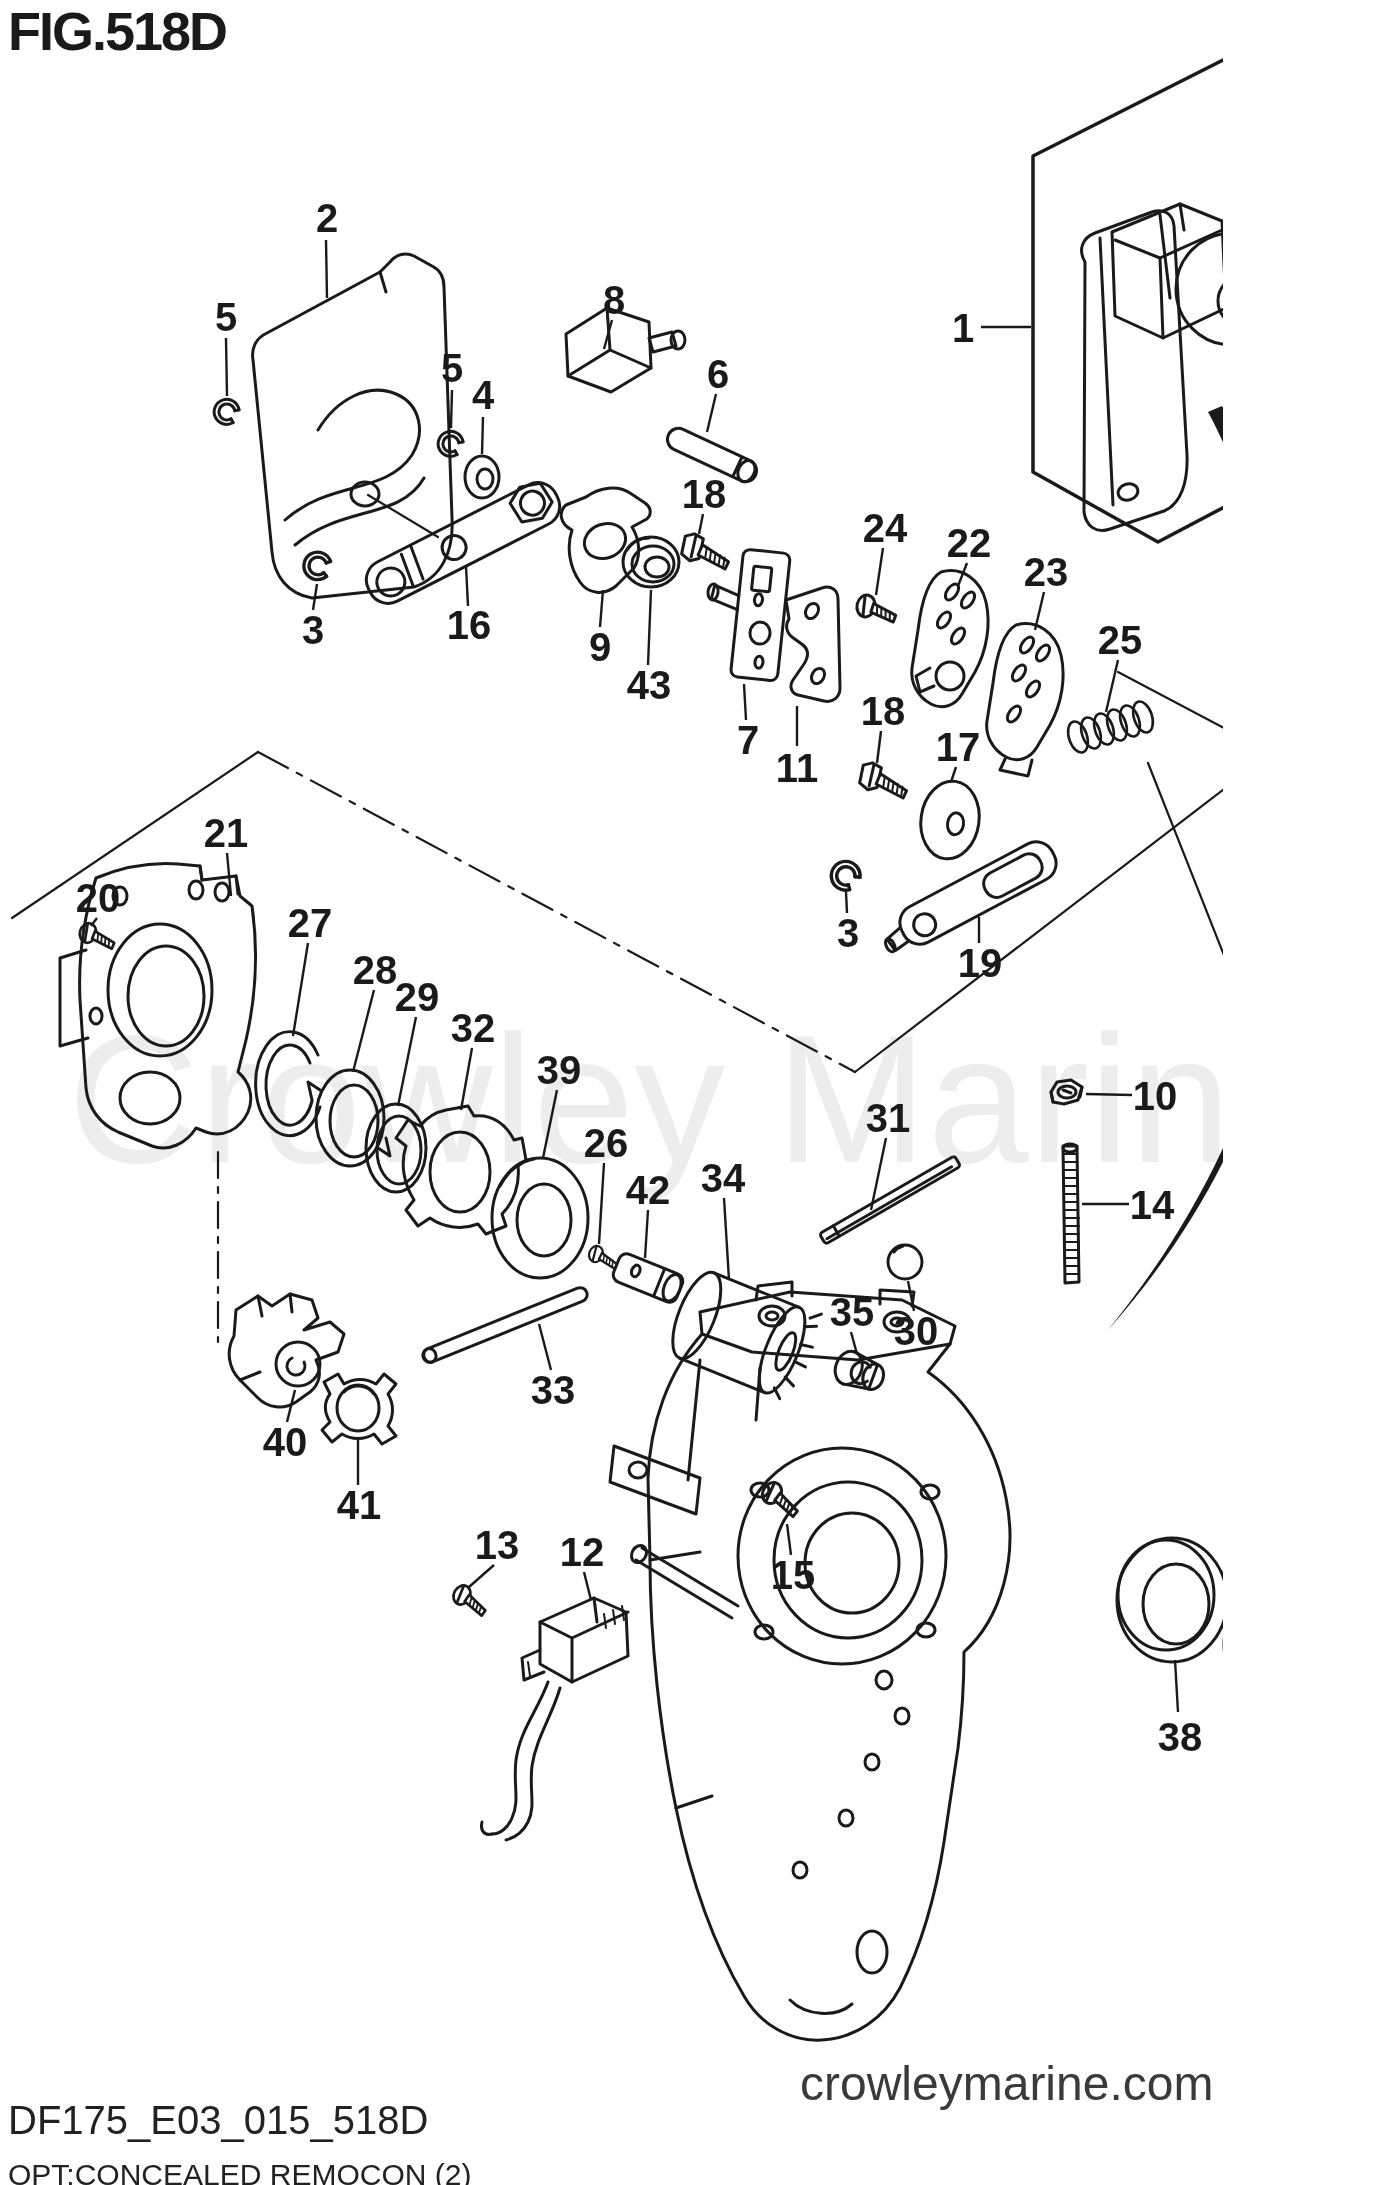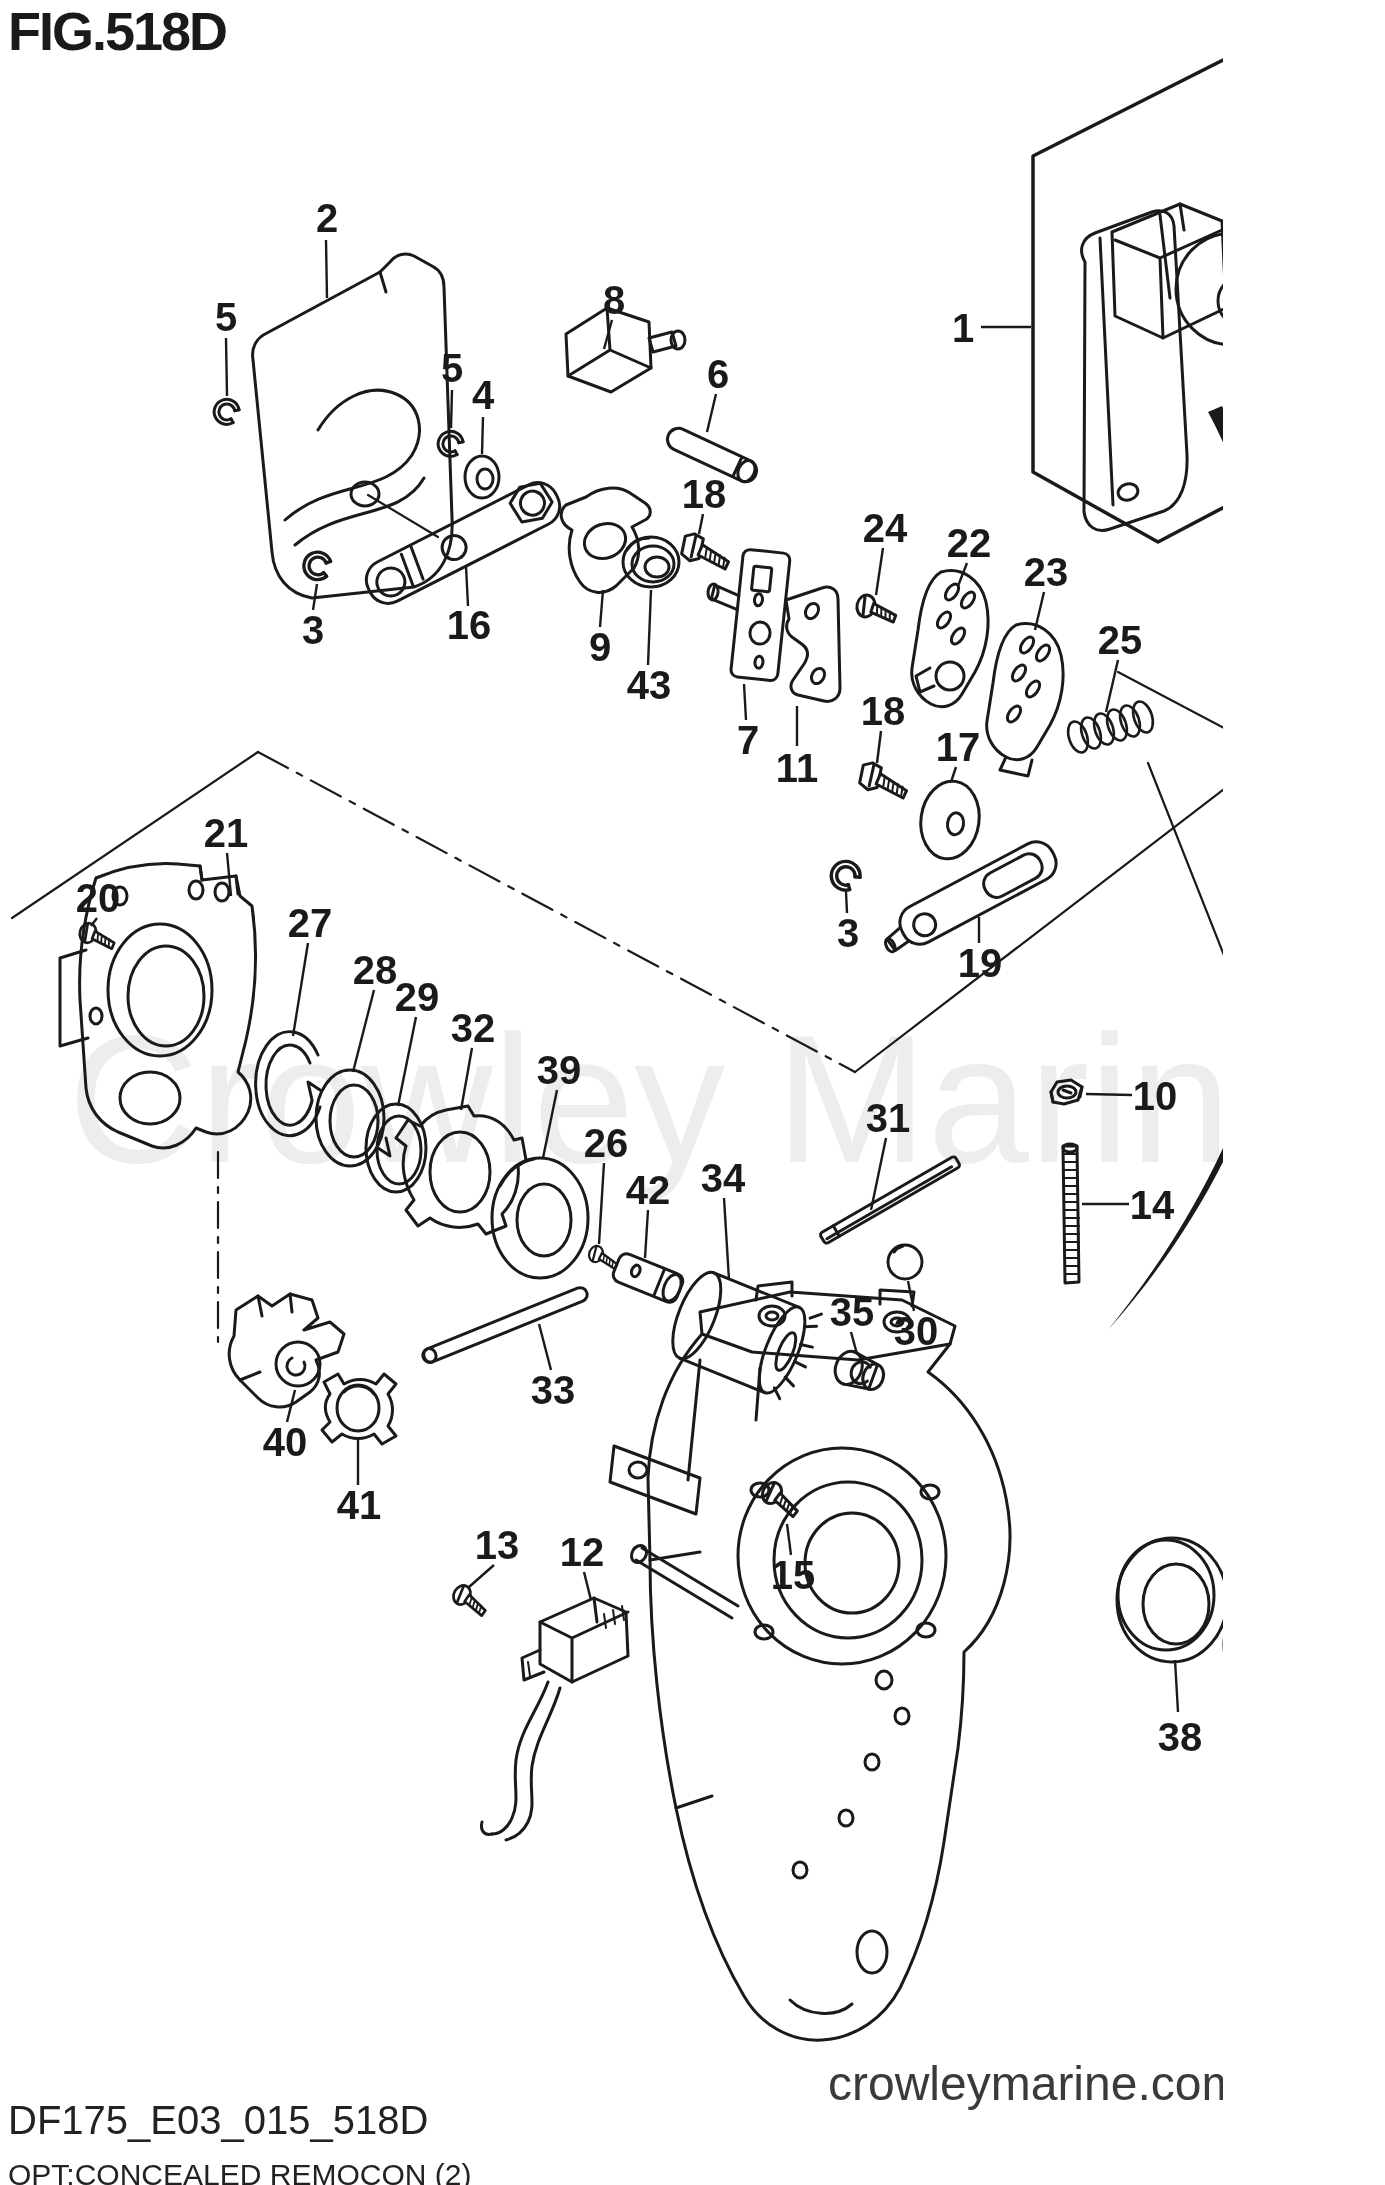--- a/index.html
+++ b/index.html
@@ -11,21 +11,21 @@
   .fig-title{position:absolute;left:8px;top:0px;font-size:54px;font-weight:bold;
         letter-spacing:-2px;color:var(--line);}
   .watermark{position:absolute;left:700px;top:1008px;transform:translateX(-50%);
         font-size:182px;line-height:1;color:var(--wm);white-space:nowrap;z-index:0;}
   svg.diagram{position:absolute;left:0;top:0;z-index:1;}
   #callout-layer text{font-family:"Liberation Sans",sans-serif;font-weight:bold;
         font-size:40px;fill:var(--line);text-anchor:middle;}
   #callout-layer line{stroke:var(--line);stroke-width:2.4;}
   .foot-code{position:absolute;left:8px;top:2098px;font-size:40px;color:var(--foot);z-index:2;}
   .foot-caption{position:absolute;left:8px;top:2143px;font-size:30px;color:var(--foot);z-index:2;margin-top:15px;}
-  .site{position:absolute;left:828px;top:2056px;font-size:48px;color:var(--site);z-index:2;}
+  .site{position:absolute;left:800px;top:2056px;font-size:48px;color:var(--site);z-index:2;}
 </style>
 </head>
 <body>
 
 <div class="page">
 
   <div class="fig-title">FIG.518D</div>
   <div class="watermark">Crowley Marine</div>
 
   <svg class="diagram" width="1385" height="2185" viewBox="0 0 1385 2185" xmlns="http://www.w3.org/2000/svg">

